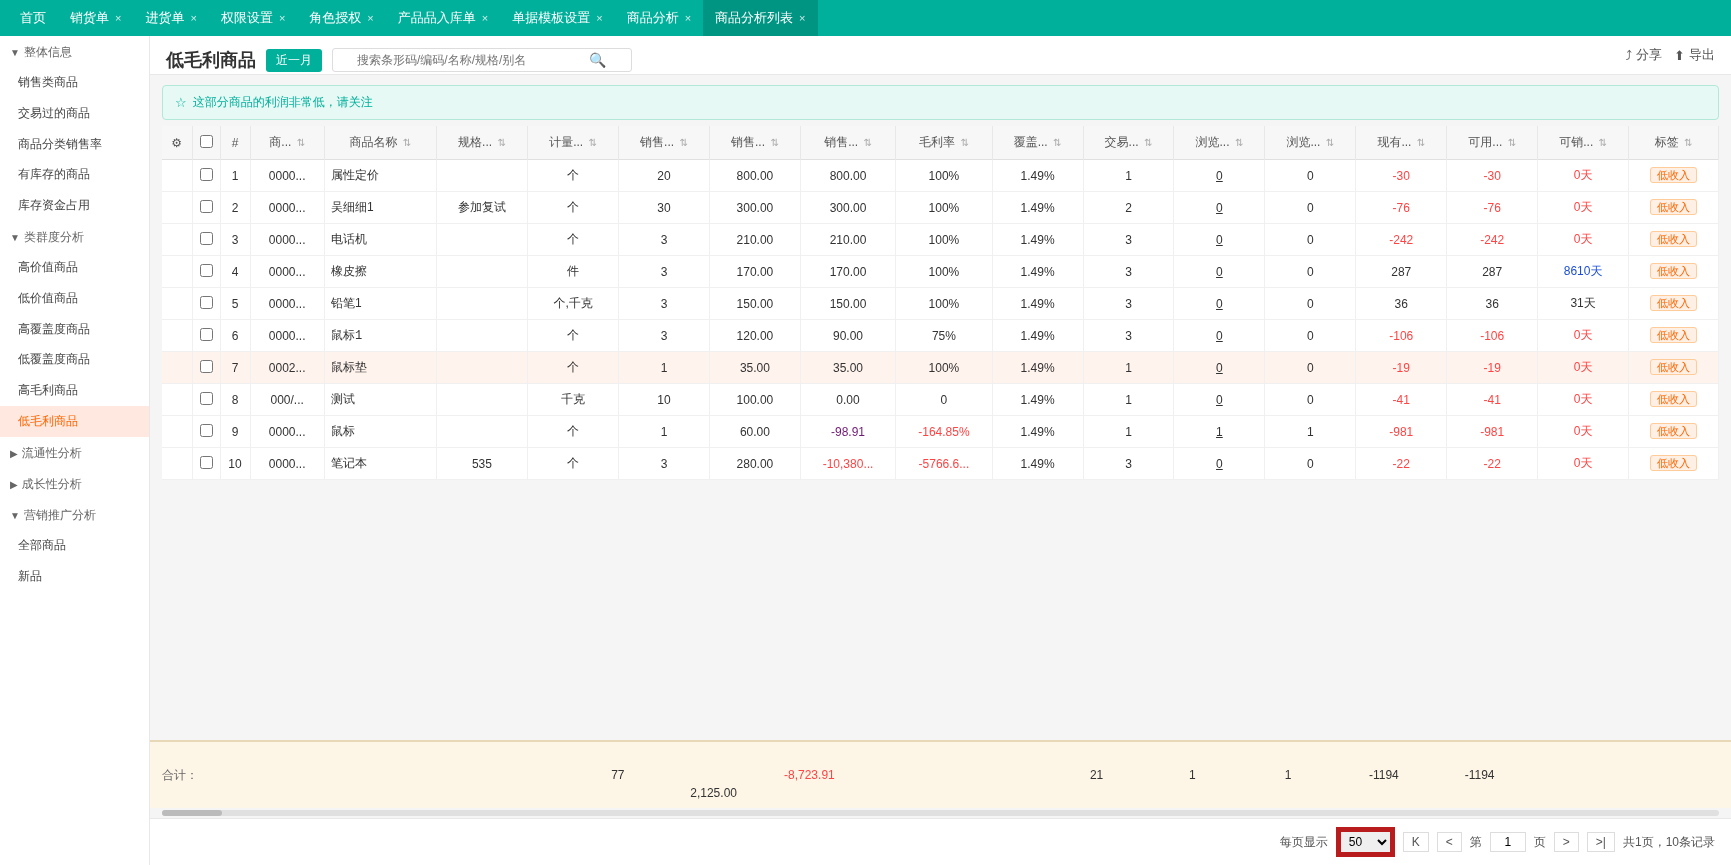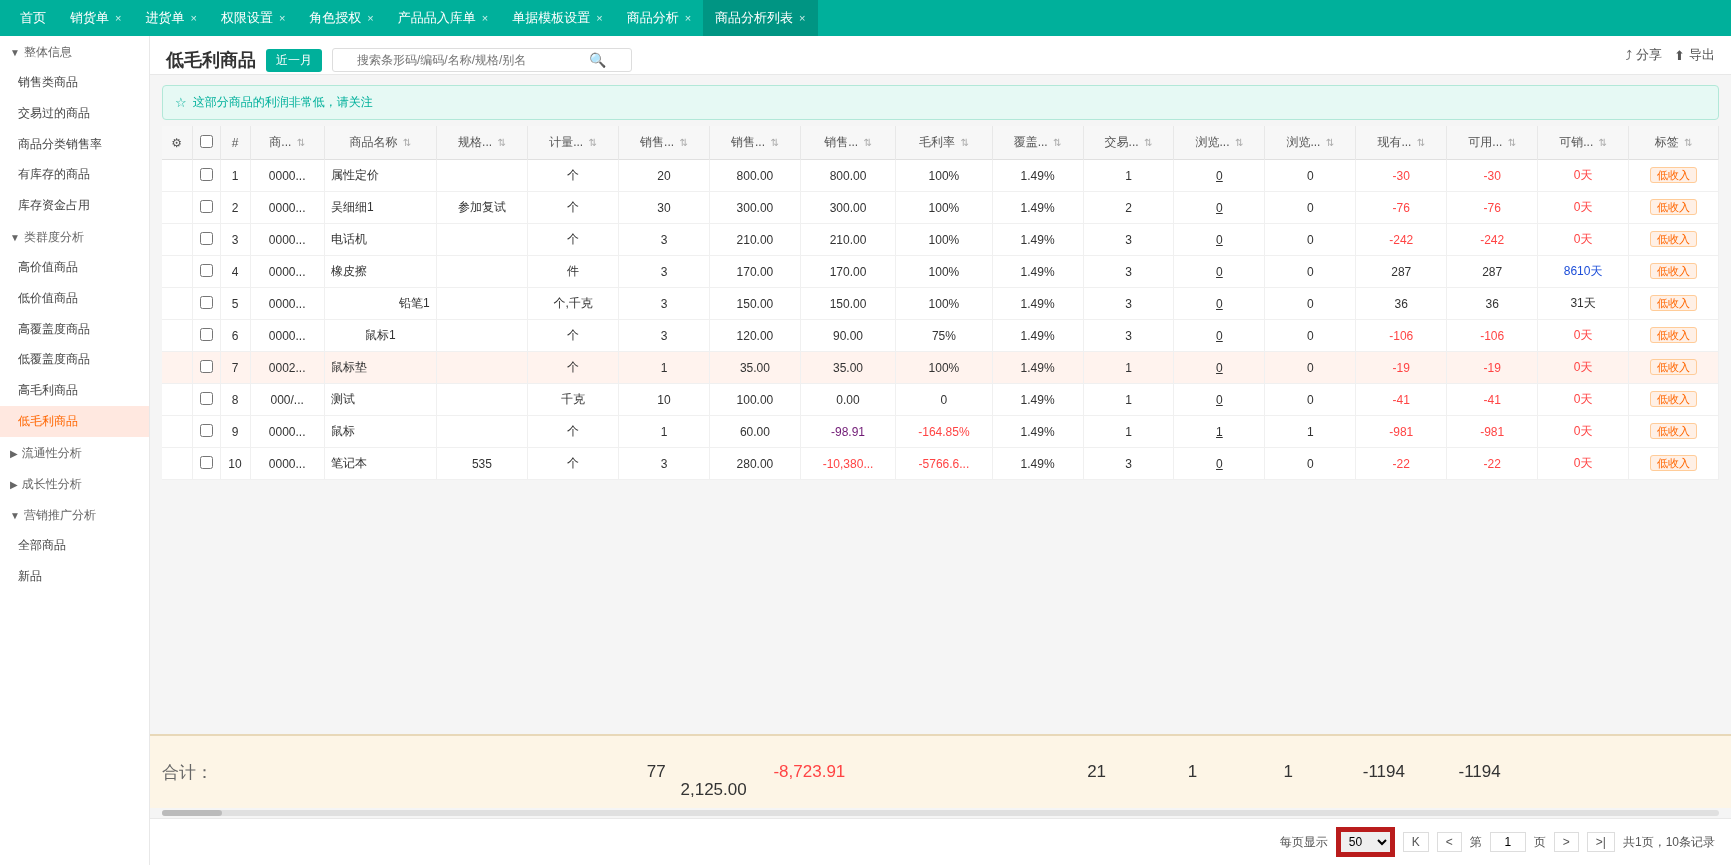--- a/index.html
+++ b/index.html
@@ -182,21 +182,21 @@
     .tag-low { background: #fff0e6; color: #ff6600; border: 1px solid #ffcc99; border-radius: 3px; padding: 1px 6px; font-size: 11px; margin-top: 48px; }
     .underline-link { text-decoration: underline; color: #333; cursor: pointer; }
 
     
     .totals-row {
       background: #fdf5e6;
       border-top: 2px solid #e8d8b8;
       display: flex;
       align-items: center;
       padding: 8px 12px;
-      font-size: 17px;
+      font-size: 12px;
       flex-shrink: 0;
       gap: 0;
     }
     .totals-label { color: #666; min-width: 80px; }
 
     
     .pagination {
       display: flex;
       align-items: center;
       justify-content: flex-end;
@@ -462,42 +462,42 @@
       <td style="color:#333">287</td>
       <td style="color:#333">287</td>
       <td style="color:#1d4ed8">8610天</td>
       <td><span class="tag-low">低收入</span></td>
     </tr>
             <tr>
       <td></td>
       <td><input type="checkbox" style=""></td>
       <td>5</td>
       <td>0000...</td>
-      <td style="text-align:right;">铅笔1</td>
+      <td style="text-align:left;">铅笔1</td>
       <td></td>
       <td>个,千克</td>
       <td>3</td>
       <td>150.00</td>
       <td style="color:#333">150.00</td>
       <td style="color:#333">100%</td>
       <td>1.49%</td>
       <td>3</td>
       <td><span class="underline-link">0</span></td>
       <td>0</td>
       <td style="color:#333">36</td>
       <td style="color:#333">36</td>
       <td style="color:#333">31天</td>
       <td><span class="tag-low">低收入</span></td>
     </tr>
             <tr>
       <td></td>
       <td><input type="checkbox" style=""></td>
       <td>6</td>
       <td>0000...</td>
-      <td style="text-align:center;">鼠标1</td>
+      <td style="text-align:left;font-family:Liberation Mono, monospace;">鼠标1</td>
       <td></td>
       <td>个</td>
       <td>3</td>
       <td>120.00</td>
       <td style="color:#333">90.00</td>
       <td style="color:#333">75%</td>
       <td>1.49%</td>
       <td>3</td>
       <td><span class="underline-link">0</span></td>
       <td>0</td>
@@ -595,21 +595,21 @@
     </div>
 
     <div class="totals-row">
       <span class="totals-label">合计：</span>
       <span style="flex:0 0 30px;"></span>
       <span style="flex:0 0 28px;"></span>
       <span style="flex:0 0 60px;"></span>
       <span style="flex:0 0 90px;"></span>
       <span style="flex:0 0 60px;"></span>
       <span style="flex:0 0 60px;"></span>
-      <span style="flex:1; text-align:right;">77</span>
+      <span style="flex:1; text-align:center;">77</span>
       <span style="flex:1; text-align:center;margin-top:36px;">2,125.00</span>
       <span style="flex:1; text-align:center; color:#ff4444;">-8,723.91</span>
       <span style="flex:1; text-align:center;"></span>
       <span style="flex:1; text-align:center;"></span>
       <span style="flex:1; text-align:center;">21</span>
       <span style="flex:1; text-align:center;">1</span>
       <span style="flex:1; text-align:center;">1</span>
       <span style="flex:1; text-align:center;">-1194</span>
       <span style="flex:1; text-align:center;">-1194</span>
       <span style="flex:1;"></span>

